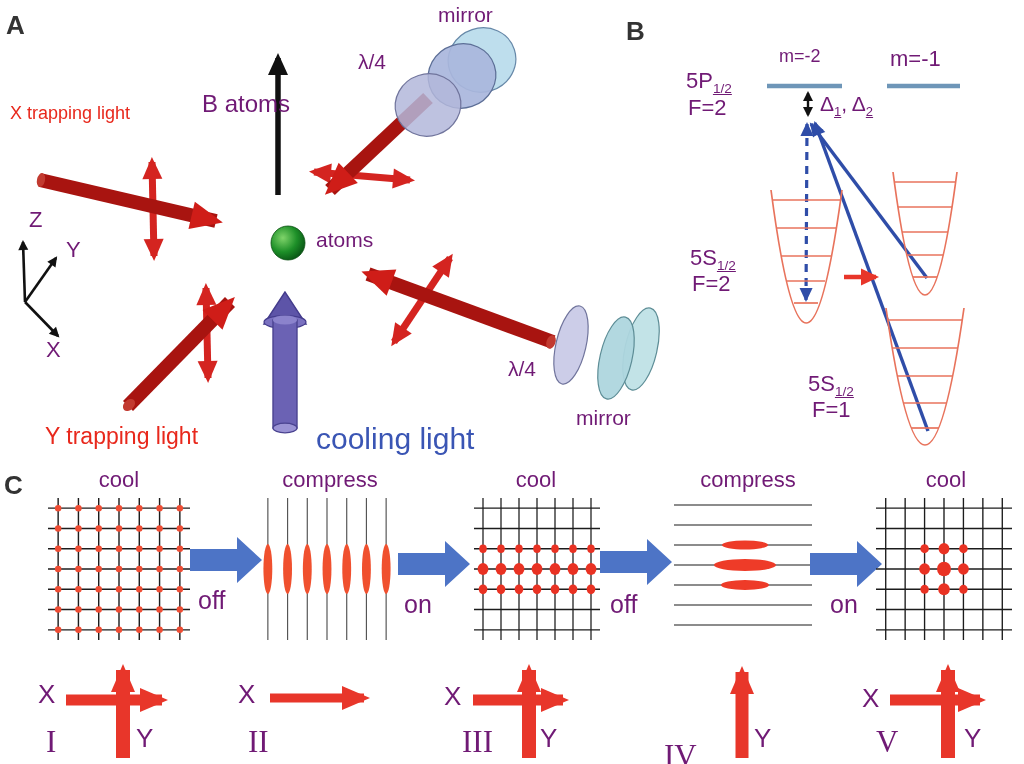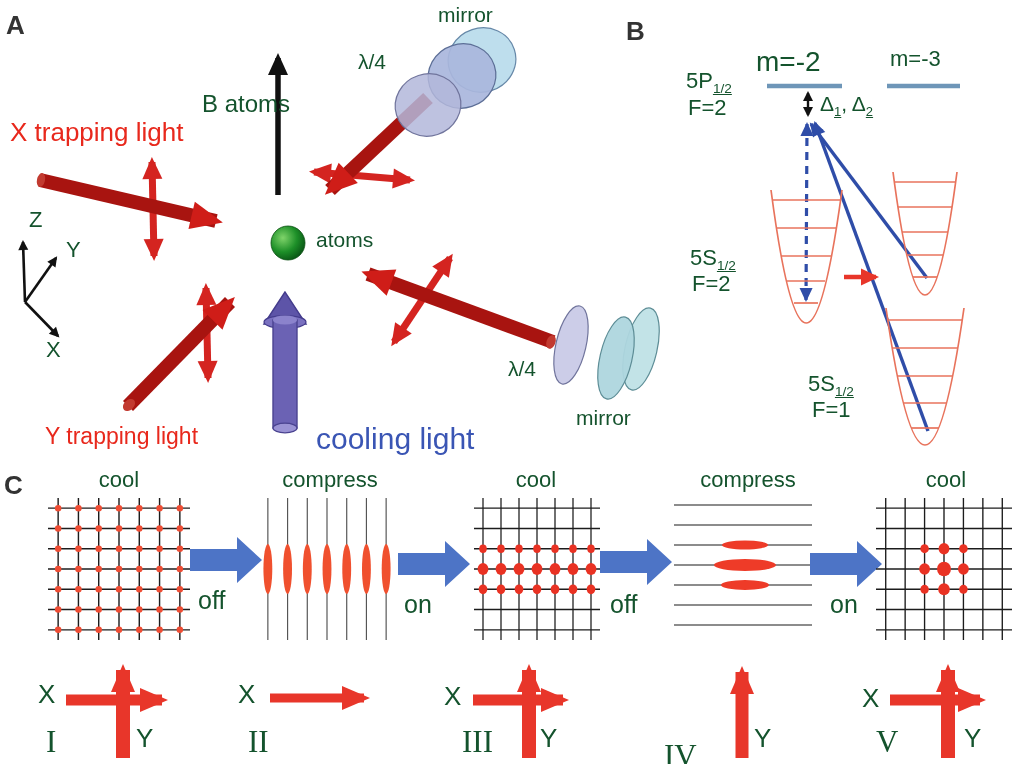--- a/index.html
+++ b/index.html
@@ -1,19 +1,19 @@
 <!DOCTYPE html>
 <html><head>
 <meta charset="utf-8">
 <style>
   html,body{margin:0;padding:0;background:#fff;}
   .canvas{position:relative;width:1024px;height:764px;background:#fff;overflow:hidden;
           font-family:"Liberation Sans",sans-serif;}
   .abs{position:absolute;}
-  .lbl{position:absolute;white-space:nowrap;color:#14532d;line-height:1.05;}
+  .lbl{position:absolute;white-space:nowrap;color:#701a75;line-height:1.05;}
   .ctr{transform:translateX(-50%);}
   .red{color:#e8281c;}
   .blue{color:#3a55b4;}
   .bold{font-weight:bold;}
   .serif{font-family:"Liberation Serif",serif;}
   sub{font-size:62%;line-height:0;text-decoration:underline;}
   svg{display:block;}
 </style>
 </head>
 <body>
@@ -95,21 +95,21 @@
     </g>
 
     <g>
       <ellipse cx="571" cy="345" rx="15" ry="40" fill="#c6c8e6" fill-opacity="0.9" stroke="#70749c" stroke-width="1.2" transform="rotate(13 571 345)"></ellipse>
       <ellipse cx="641" cy="349" rx="16" ry="42" fill="#bfe2e6" fill-opacity="0.95" stroke="#5d8d96" stroke-width="1.2" transform="rotate(13 641 349)"></ellipse>
       <ellipse cx="616" cy="358" rx="16" ry="42" fill="#aed6de" fill-opacity="0.95" stroke="#5d8d96" stroke-width="1.2" transform="rotate(13 616 358)"></ellipse>
     </g>
   </svg>
 
   <span class="lbl bold" style="left:6px;top:12px;font-size:26px;color:#333">A</span>
-  <span class="lbl red" style="left:10px;top:119px;font-size:26px">X trapping light</span>
+  <span class="lbl red" style="left:10px;top:104px;font-size:18px">X trapping light</span>
   <span class="lbl" style="left:202px;top:91px;font-size:24px">B atoms</span>
   <span class="lbl" style="left:438px;top:4px;font-size:21px">mirror</span>
   <span class="lbl" style="left:358px;top:51px;font-size:21px">λ/4</span>
   <span class="lbl" style="left:316px;top:229px;font-size:21px">atoms</span>
   <span class="lbl blue" style="left:316px;top:423px;font-size:30px">cooling light</span>
   <span class="lbl red" style="left:45px;top:424px;font-size:23px">Y trapping light</span>
   <span class="lbl" style="left:508px;top:358px;font-size:21px">λ/4</span>
   <span class="lbl" style="left:576px;top:407px;font-size:21px">mirror</span>
   <span class="lbl" style="left:29px;top:208px;font-size:22px">Z</span>
   <span class="lbl" style="left:66px;top:238px;font-size:22px">Y</span>
@@ -162,22 +162,22 @@
       <path d="M266,298 Q305,572 344,298"></path>
       <line x1="268" y1="310" x2="342" y2="310"></line>
       <line x1="272" y1="338" x2="338" y2="338"></line>
       <line x1="277" y1="366" x2="333" y2="366"></line>
       <line x1="284" y1="393" x2="326" y2="393"></line>
       <line x1="291" y1="418" x2="319" y2="418"></line>
     </g>
   </svg>
 
   <span class="lbl bold" style="left:626px;top:18px;font-size:26px;color:#333">B</span>
-  <span class="lbl" style="left:756px;top:47px;font-size:28px">m=-2</span>
-  <span class="lbl" style="left:890px;top:47px;font-size:22px">m=-3</span>
+  <span class="lbl" style="left:779px;top:47px;font-size:18px">m=-2</span>
+  <span class="lbl" style="left:890px;top:47px;font-size:22px">m=-1</span>
   <span class="lbl" style="left:686px;top:69px;font-size:22px"><span>5P</span><sub>1/2</sub></span>
   <span class="lbl" style="left:688px;top:96px;font-size:22px">F=2</span>
   <span class="lbl" style="left:820px;top:93px;font-size:21px"><span>Δ</span><sub>1</sub><span>, Δ</span><sub>2</sub></span>
   <span class="lbl" style="left:690px;top:246px;font-size:22px"><span>5S</span><sub>1/2</sub></span>
   <span class="lbl" style="left:692px;top:272px;font-size:22px">F=2</span>
   <span class="lbl" style="left:808px;top:372px;font-size:22px"><span>5S</span><sub>1/2</sub></span>
   <span class="lbl" style="left:812px;top:398px;font-size:22px">F=1</span>
 
   <span class="lbl bold" style="left:4px;top:472px;font-size:26px;color:#333">C</span>
 

